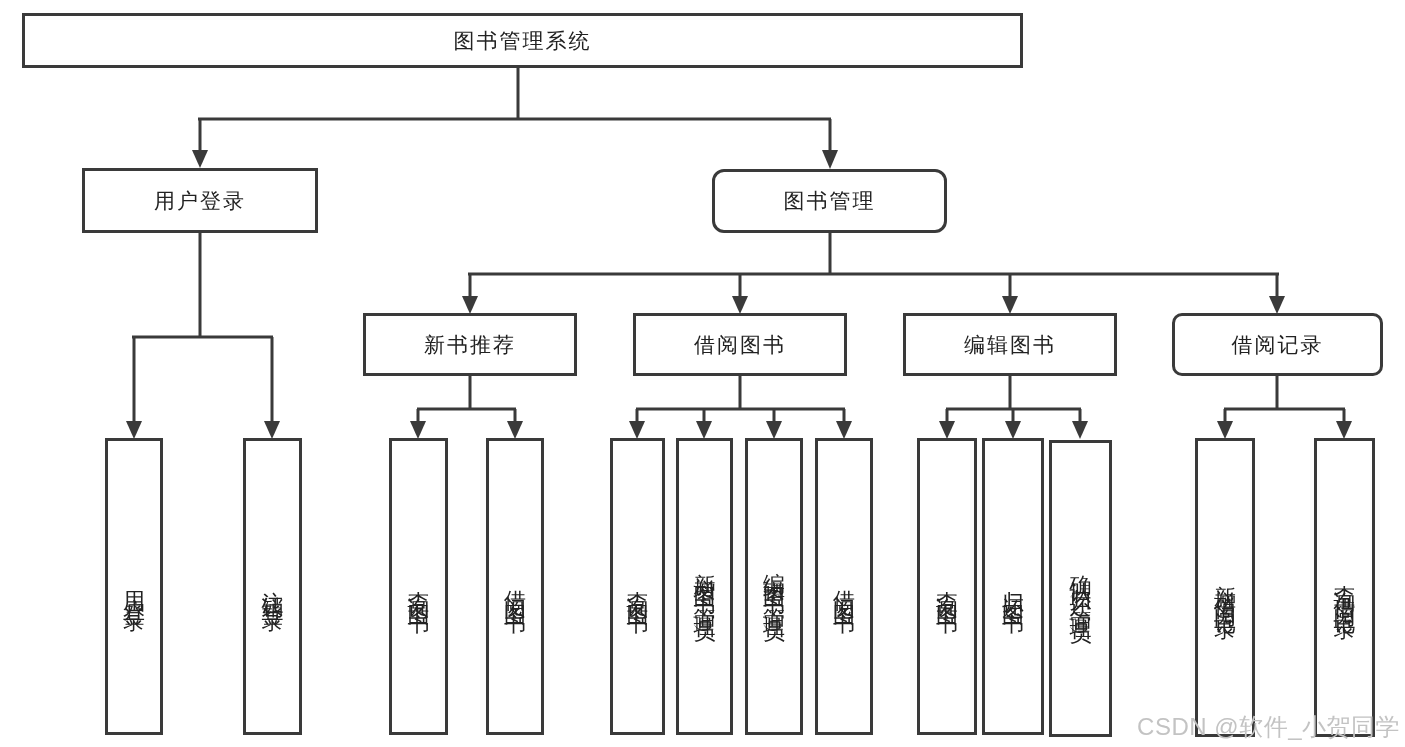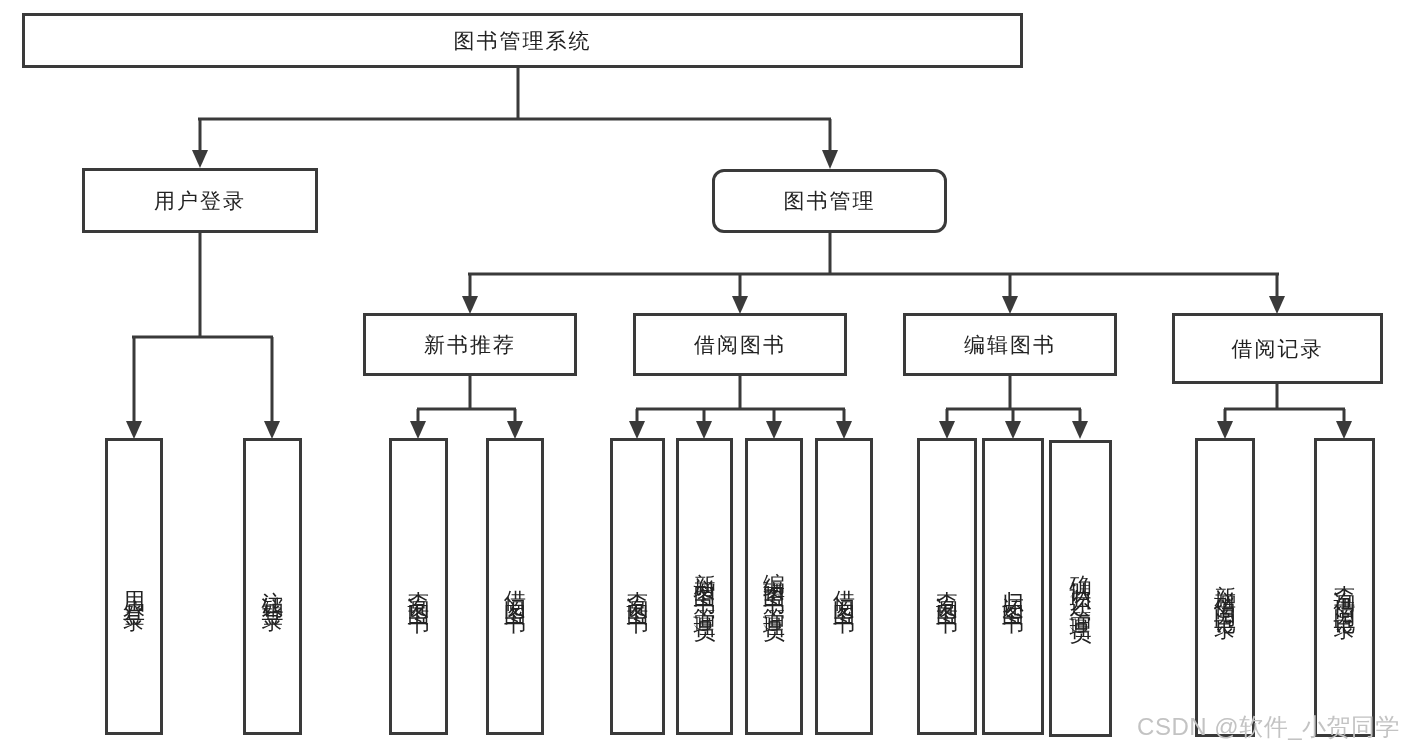--- a/index.html
+++ b/index.html
@@ -94,21 +94,21 @@
   </svg>
 
   <div class="node" style="left:22px;top:13px;width:1001px;height:55px;">图书管理系统</div>
 
   <div class="node" style="left:82px;top:168px;width:236px;height:65px;">用户登录</div>
   <div class="node" style="left:712px;top:169px;width:235px;height:64px;border-radius:12px;">图书管理</div>
 
   <div class="node" style="left:363px;top:313px;width:214px;height:63px;text-align:center;">新书推荐</div>
   <div class="node" style="left:633px;top:313px;width:214px;height:63px;">借阅图书</div>
   <div class="node" style="left:903px;top:313px;width:214px;height:63px;">编辑图书</div>
-  <div class="node" style="left:1172px;top:313px;width:211px;height:71px;">借阅记录</div>
+  <div class="node" style="left:1172px;top:313px;width:211px;height:63px;border-radius:10px;">借阅记录</div>
 
   <div class="node leaf" style="left:105px;top:438px;width:58px;height:297px;">用户登录</div>
   <div class="node leaf" style="left:243px;top:438px;width:59px;height:297px;">注销登录</div>
 
   <div class="node leaf" style="left:389px;top:438px;width:59px;height:297px;">查询图书</div>
   <div class="node leaf" style="left:486px;top:438px;width:58px;height:297px;">借阅图书</div>
 
   <div class="node leaf" style="left:610px;top:438px;width:55px;height:297px;">查询图书</div>
   <div class="node leaf" style="left:676px;top:438px;width:57px;height:297px;">新增图书（管理员）</div>
   <div class="node leaf" style="left:745px;top:438px;width:58px;height:297px;">编辑图书（管理员）</div>

